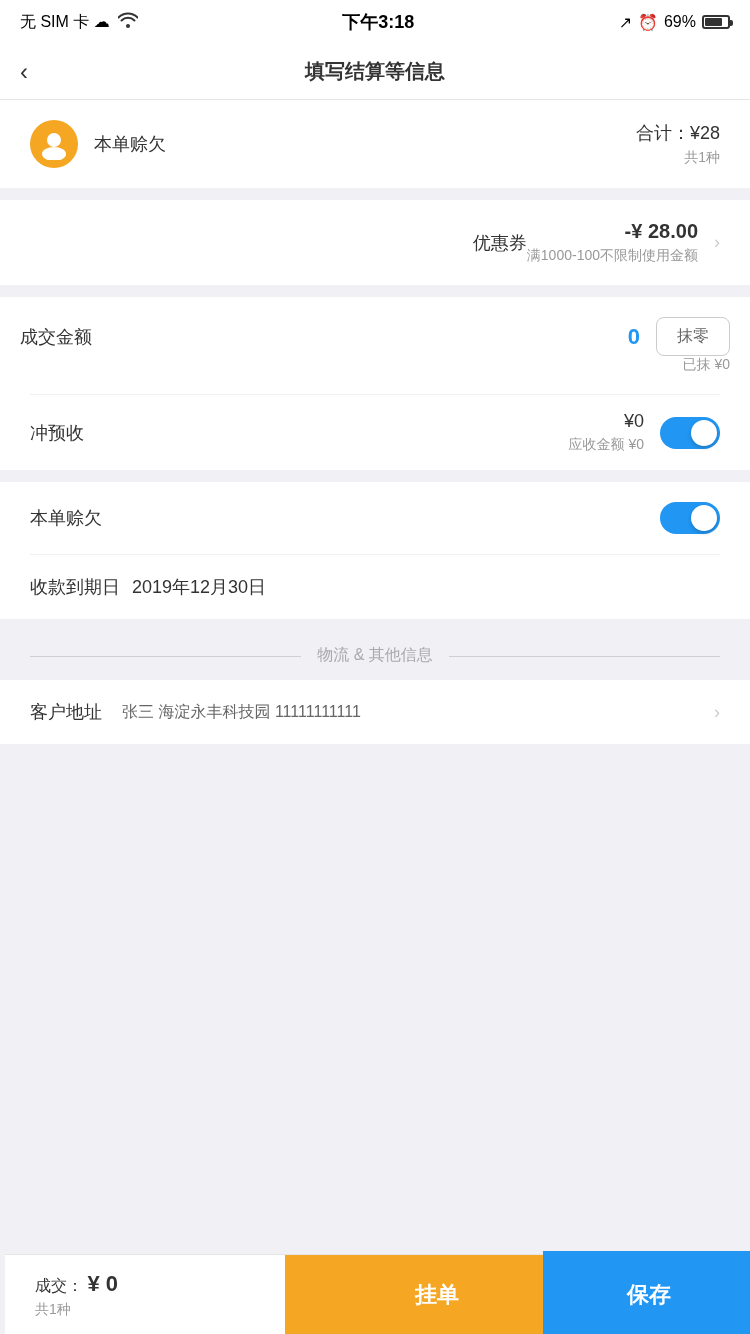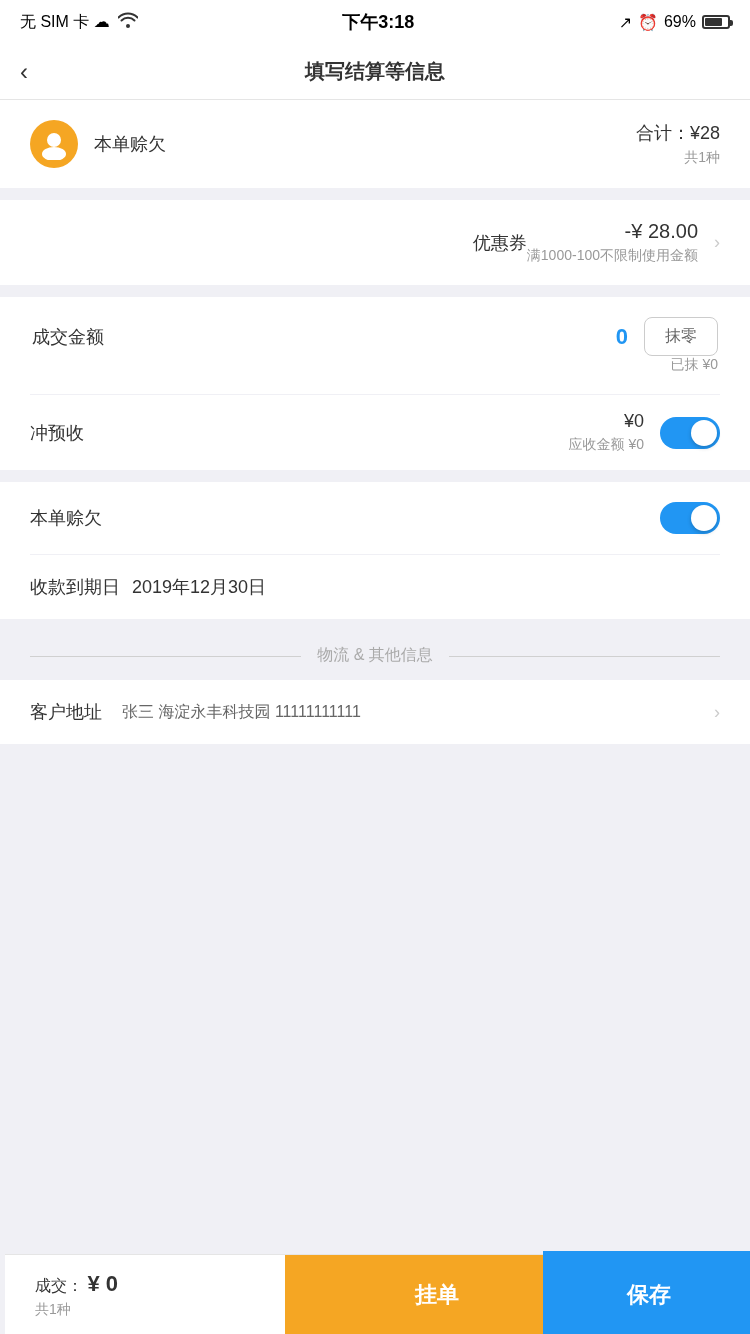--- a/index.html
+++ b/index.html
@@ -174,36 +174,36 @@
     .row-right {
       display: flex;
       align-items: center;
       gap: 16px;
     }
     .row-value-area {
       text-align: right;
     }
     .row-discount {
       font-size: 20px;
-      font-weight: 400;
+      font-weight: 700;
       color: #333;
     }
     .row-sub {
       font-size: 14px;
       color: #999;
       margin-top: 4px;
     }
     .chevron-right {
       font-size: 18px;
       color: #ccc;
     }
 
     
     .amount-row {
-      padding: 20px 32px;
+      padding: 20px 20px;
       background: #fff;
     }
     .amount-top {
       display: flex;
       align-items: center;
       justify-content: space-between;
     }
     .amount-label {
       font-size: 18px;
       color: #333;

